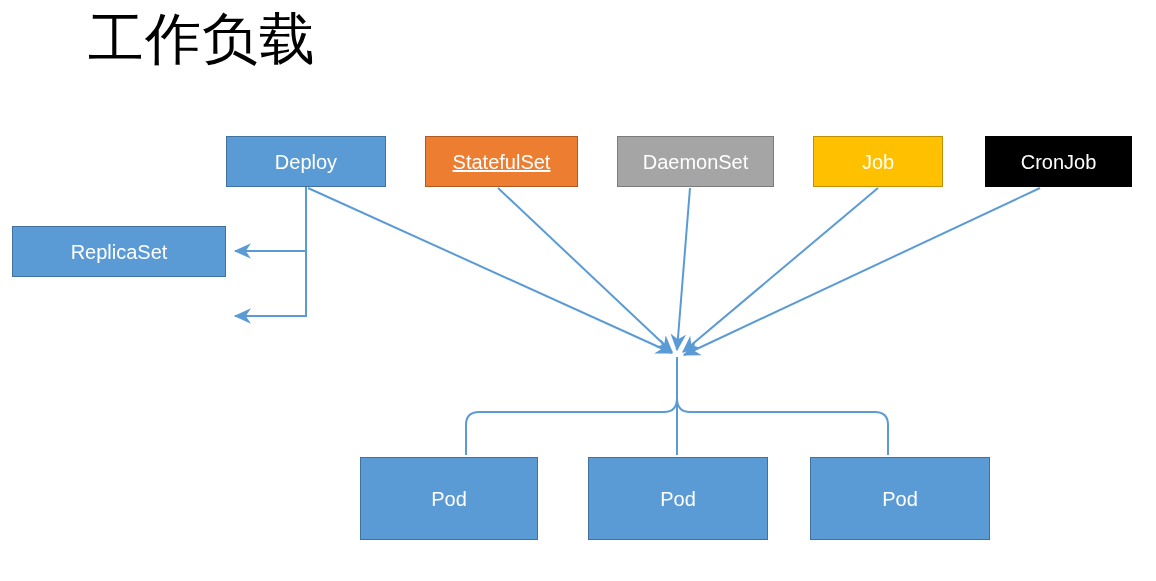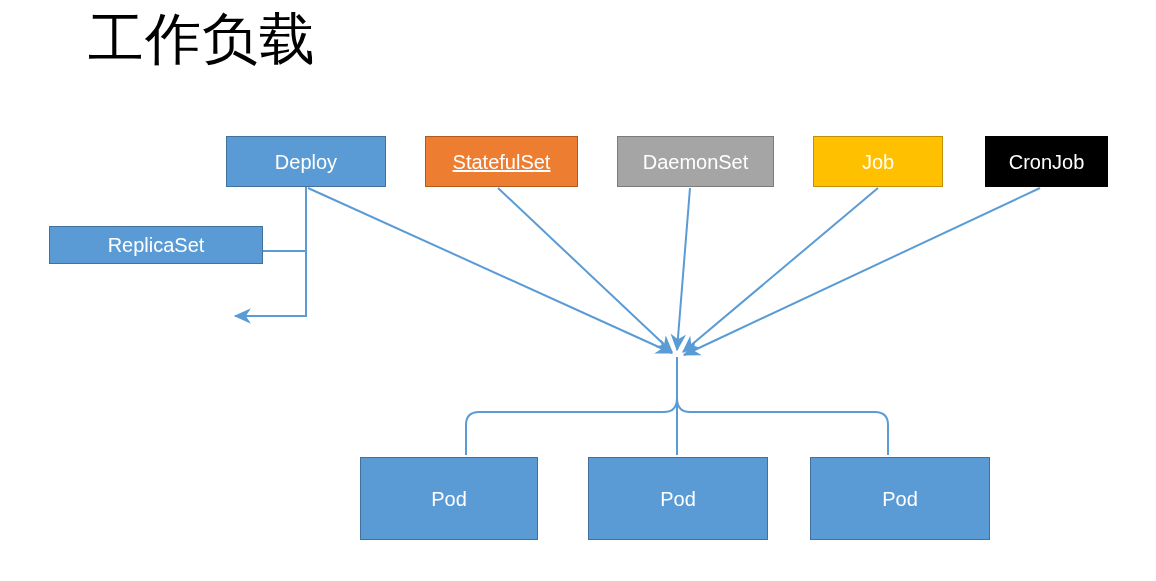--- a/index.html
+++ b/index.html
@@ -124,25 +124,25 @@
   </div>
 
   <div class="node n-gray" style="left:617px;top:136px;width:157px;height:51px;">
     <span>DaemonSet</span>
   </div>
 
   <div class="node n-amber" style="left:813px;top:136px;width:130px;height:51px;">
     <span>Job</span>
   </div>
 
-  <div class="node n-black" style="left:985px;top:136px;width:123px;height:51px;">
+  <div class="node n-black" style="left:985px;top:136px;width:147px;height:51px;">
     <span>CronJob</span>
   </div>
 
-  <div class="node n-blue" style="left:12px;top:226px;width:214px;height:38px;margin-left:37px;">
+  <div class="node n-blue" style="left:12px;top:226px;width:214px;height:51px;">
     <span>ReplicaSet</span>
   </div>
 
 
   <div class="node n-blue" style="left:360px;top:457px;width:178px;height:83px;">
     <span>Pod</span>
   </div>
 
   <div class="node n-blue" style="left:588px;top:457px;width:180px;height:83px;">
     <span>Pod</span>

